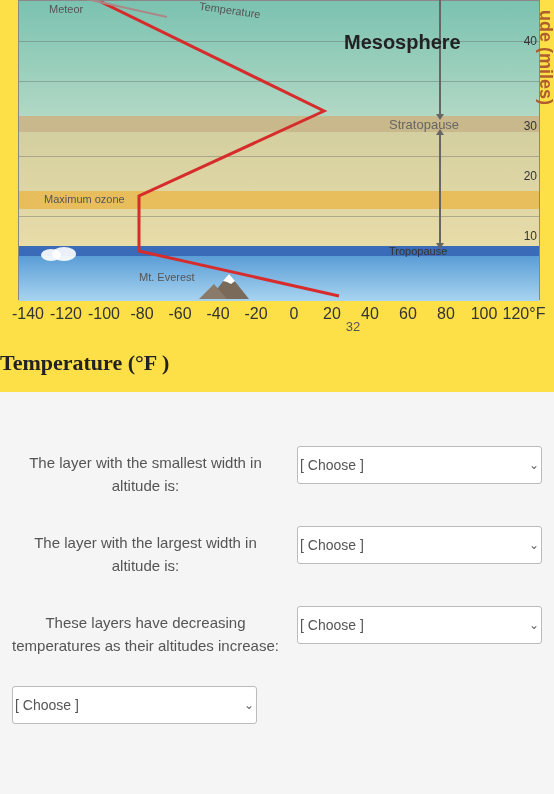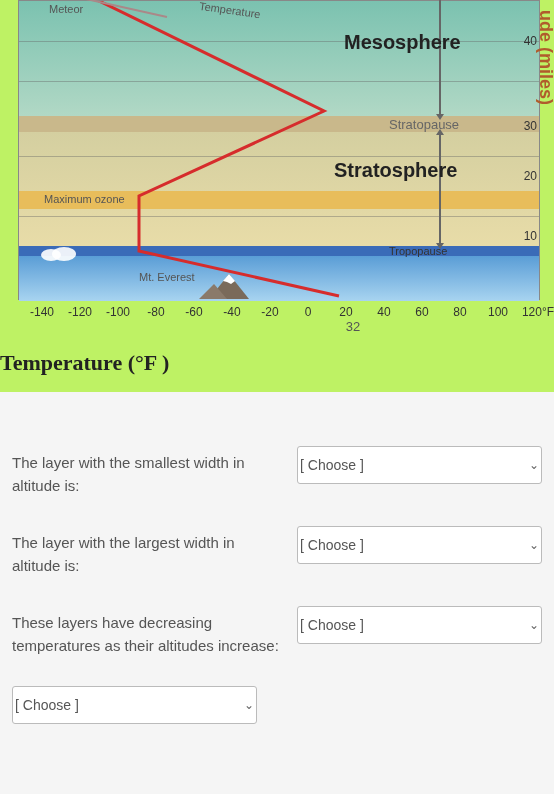--- a/index.html
+++ b/index.html
@@ -7,21 +7,21 @@
       width: 554px;
       height: 794px;
       font-family: Arial, sans-serif;
       background: #f5f5f5;
       overflow: hidden;
       position: relative;
     }
     .diagram-container {
       width: 554px;
       height: 392px;
-      background: #bef264;
+      background: #fde047;
       position: relative;
       padding: 0;
     }
     .chart-area {
       position: absolute;
       top: 0;
       left: 18px;
       width: 522px;
       height: 300px;
       background: #fff;
@@ -93,24 +93,23 @@
     .xaxis {
       position: absolute;
       top: 305px;
       left: 18px;
       width: 522px;
       height: 40px;
     }
     .tick {
       position: absolute;
       top: 0;
-      font-size: 12px;
+      font-size: 16px;
       color: #333;
       transform: translateX(-50%);
-      margin-left: 14px;
     }
     .xlabel {
       position: absolute;
       top: 350px;
       width: 100%;
       text-align: left;
       font-size: 22px;
       font-weight: bold;
       color: #222;
       font-family: Liberation Serif, serif;
@@ -150,20 +149,21 @@
     
     .questions {
       padding: 40px 12px 0 12px;
     }
     .qrow {
       display: flex;
       align-items: flex-start;
       padding: 14px 0;
       border-bottom: 1px solid transparent;
       gap: 18px;
+      text-align: center;
     }
     .qtext {
       flex: 1;
       font-size: 15px;
       color: #555;
       line-height: 1.5;
       padding-top: 6px;
     }
     .qselect {
       width: 245px;
@@ -230,21 +230,20 @@
 
     <svg width="40" height="18" style="position:absolute;bottom:36px;left:20px">
       <ellipse cx="12" cy="10" rx="10" ry="6" fill="#fff" opacity="0.9"></ellipse>
       <ellipse cx="25" cy="9" rx="12" ry="7" fill="#fff" opacity="0.9"></ellipse>
     </svg>
 
     <span class="label-small" style="top:2px;left:30px">Meteor</span>
     <span class="label-small" style="top:3px;left:180px;transform:rotate(8deg)">Temperature</span>
     <span class="label-main" style="top:30px;left:325px">Mesosphere</span>
     <span class="label-med" style="top:116px;left:370px">Stratopause</span>
-    <span class="label-main" style="top:158px;left:315px">Stratosphere</span>
     <span class="label-small" style="top:192px;left:25px">Maximum ozone</span>
     <span class="label-small" style="top:244px;left:370px;color:#333">Tropopause</span>
     <span class="label-small" style="top:270px;left:120px">Mt. Everest</span>
 
     <span class="ytick" style="top:40px">40</span>
     <span class="ytick" style="top:125px">30</span>
     <span class="ytick" style="top:175px">20</span>
     <span class="ytick" style="top:235px">10</span>
   </div>
 

